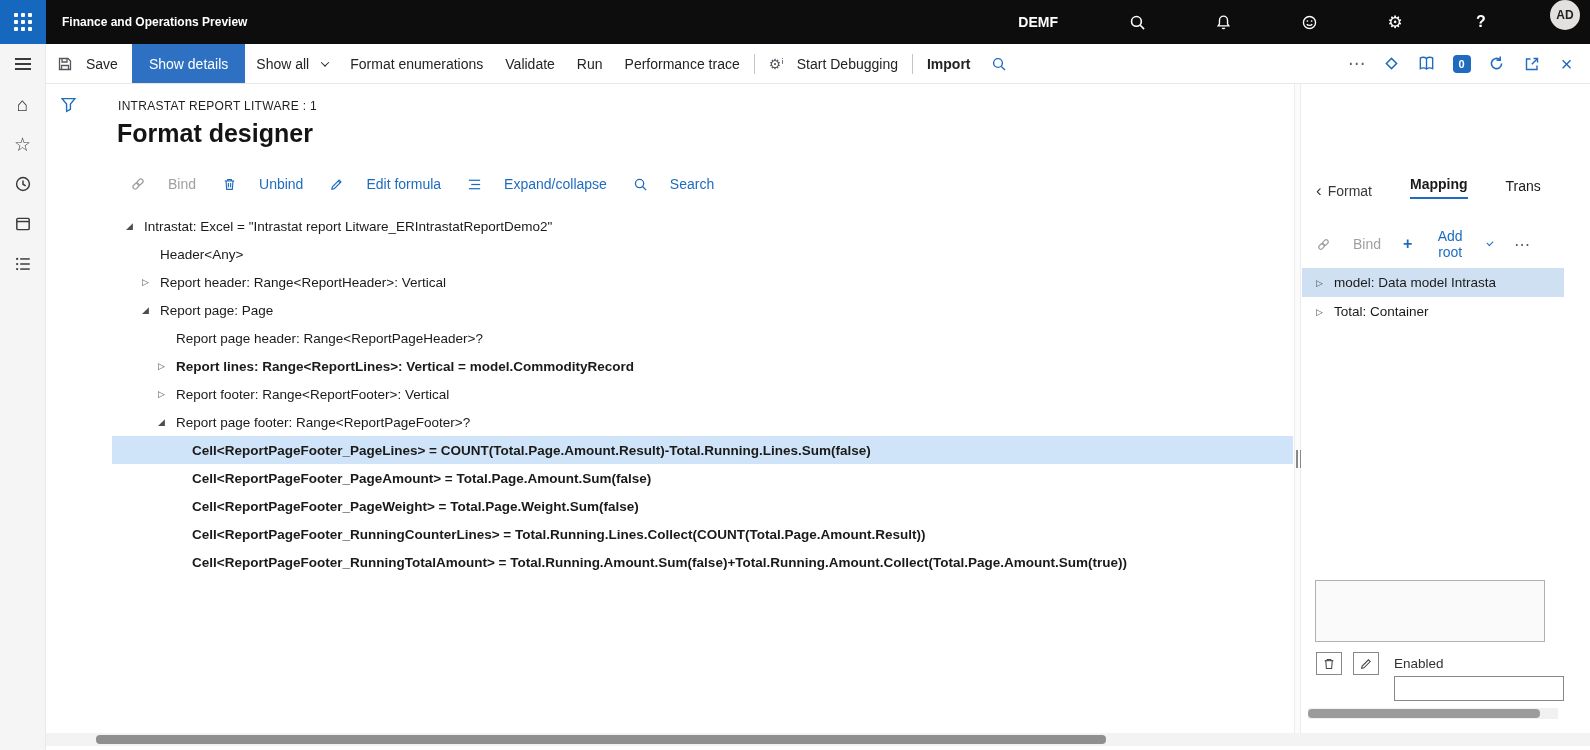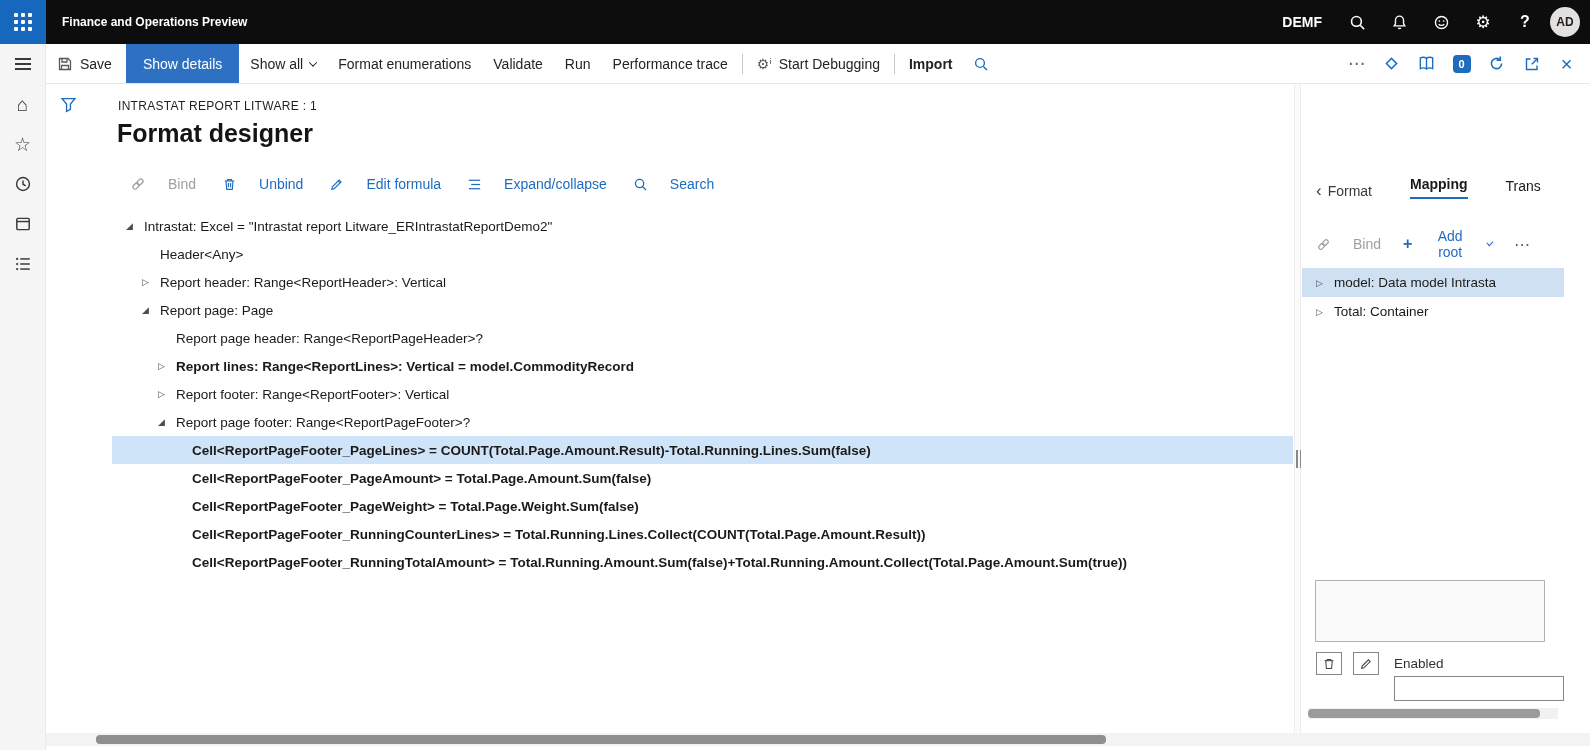--- a/index.html
+++ b/index.html
@@ -8,32 +8,32 @@
   button { font:inherit; background:none; border:none; cursor:pointer; color:inherit; }
 
   
   .topbar { position:absolute; top:0; left:0; width:100%; height:44px;
     background:var(--topbar-bg,#0d0d0d); display:flex; align-items:center; color:#fff; }
   .waffle { width:46px; height:44px; background:var(--waffle-bg,#1568bd);
     display:flex; align-items:center; justify-content:center; }
   .waffle-grid { display:grid; grid-template-columns:repeat(3,4px); gap:3px; }
   .waffle-grid span { width:4px; height:4px; background:#fff; border-radius:1px; }
   .app-title { font-size:12px; font-weight:700; margin-left:16px; white-space:nowrap; }
-  .topbar-right { margin-left:auto; display:flex; align-items:center; height:100%; }
+  .topbar-right { margin-left:auto; display:flex; align-items:flex-start; height:100%;gap:44px; }
   .company { font-size:14px; font-weight:600; padding:0 14px; height:100%; display:flex; align-items:center; }
   .tb-btn { width:42px; height:44px; display:flex; align-items:center; justify-content:center; color:#fff; }
   .gear-glyph { font-size:17px; line-height:1; }
   .help-glyph { font-size:16px; font-weight:600; }
   .avatar { width:30px; height:30px; border-radius:50%; background:#e3e1df; color:#1f1f1f;
     font-size:12px; font-weight:700; display:flex; align-items:center; justify-content:center; margin:0 10px 0 4px; }
 
   
   .action-pane { position:absolute; top:44px; left:46px; right:0; height:40px; background:#fff;
     border-bottom:1px solid #e7e7e7; display:flex; align-items:center; font-size:14px; color:#252423; }
-  .ap-item { display:flex; align-items:center; gap:7px; padding:0 11px; height:100%; white-space:nowrap; }
+  .ap-item { display:flex; align-items:center; gap:13px; padding:0 11px; height:100%; white-space:nowrap; }
   .ap-item .ap-ic { color:#54595f; display:flex; }
   .ap-primary { background:var(--accent,#2e71c2); color:#fff; padding:0 17px; margin-left:3px; }
   .ap-sep { width:1px; height:20px; background:#c8c6c4; margin:0 3px; flex:none; }
   .ap-bold { font-weight:700; }
   .ap-right { margin-left:auto; display:flex; align-items:center; padding-right:6px; }
   .ap-icon-btn { width:35px; height:40px; display:flex; align-items:center; justify-content:center; color:var(--link,#1f6cbf); }
   .ap-icon-btn.gray { color:#605e5c; font-size:17px; }
   .badge0 { min-width:18px; height:18px; border-radius:4px; background:var(--link,#1f6cbf); color:#fff;
     font-size:11px; font-weight:700; display:flex; align-items:center; justify-content:center; padding:0 3px; }
   .close-x { font-size:20px; line-height:1; }

